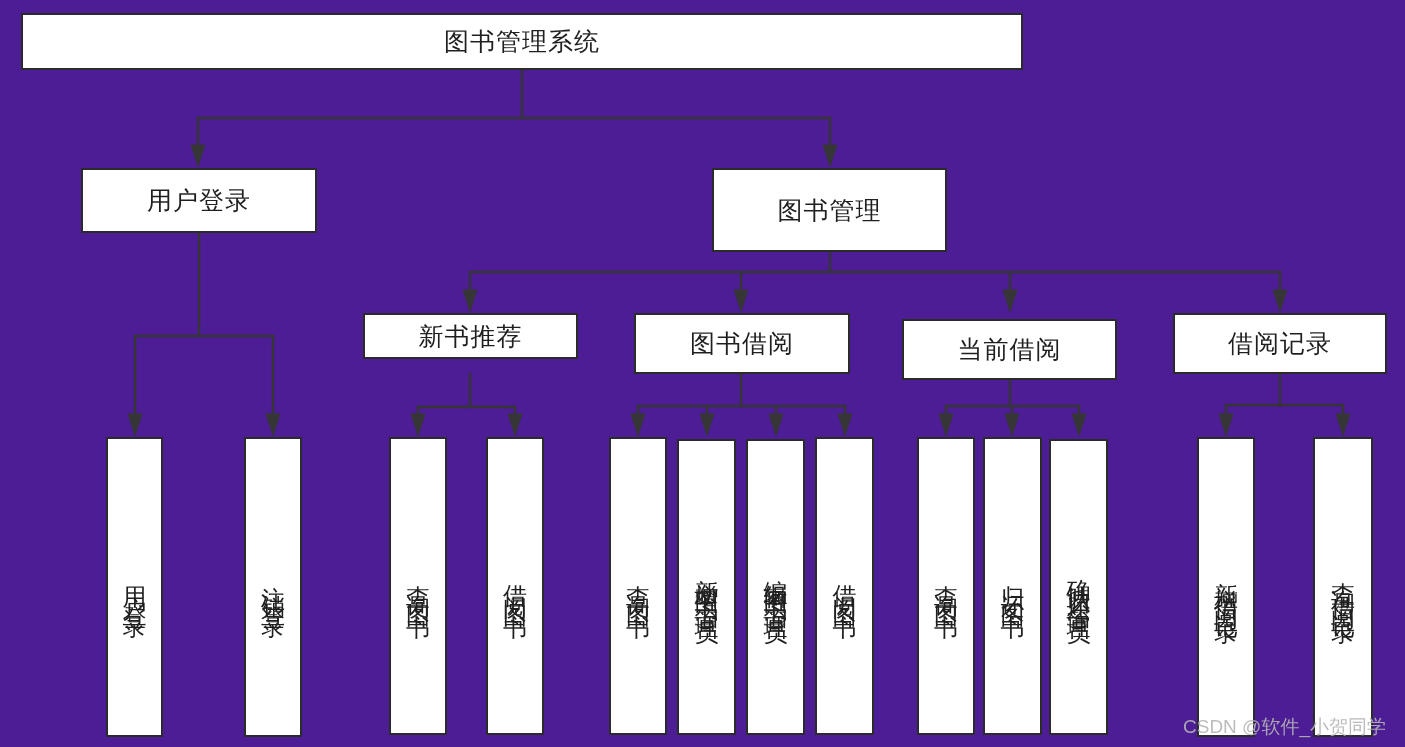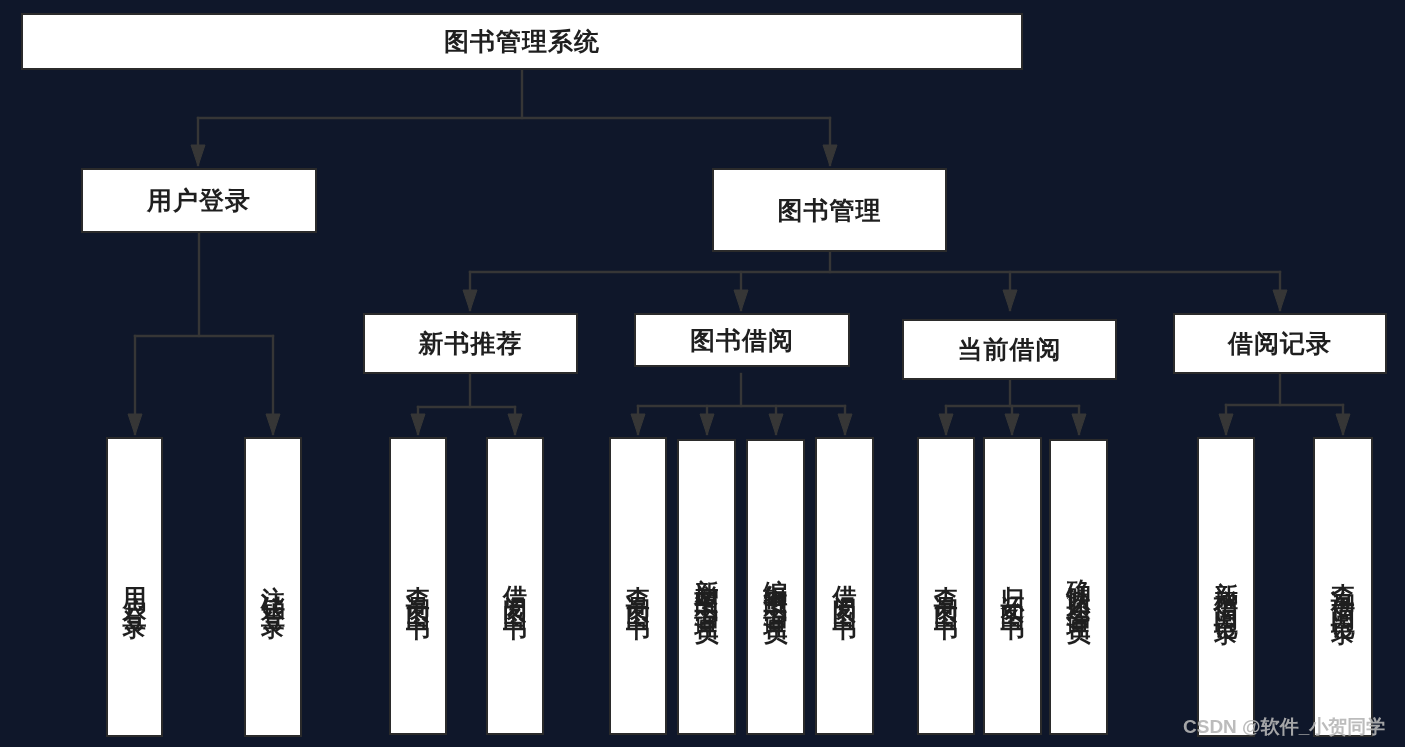--- a/index.html
+++ b/index.html
@@ -1,24 +1,23 @@
 <!DOCTYPE html>
 <html><head>
 <meta charset="utf-8">
 <style>
   * { margin: 0; padding: 0; box-sizing: border-box; }
   html, body { background: #ffffff; }
   .stage {
     position: relative;
     width: 1405px;
     height: 747px;
-    background: #0f172a;
+    background: #4c1d95;
     font-family: "Liberation Sans", "DejaVu Sans", sans-serif;
     overflow: hidden;
-    font-weight: bold;
   }
   .wires {
     position: absolute;
     left: 0; top: 0;
     width: 1405px; height: 747px;
     z-index: 1;
   }
   .node {
     position: absolute;
     background: #ffffff;
@@ -114,24 +113,24 @@
     <span>图书管理系统</span>
   </div>
 
   <div class="node h" style="left:81px; top:168px; width:236px; height:65px">
     <span>用户登录</span>
   </div>
   <div class="node h" style="left:712px; top:168px; width:235px; height:84px">
     <span>图书管理</span>
   </div>
 
-  <div class="node h" style="left:363px; top:313px; width:215px; height:61px">
+  <div class="node h" style="left:363px; top:313px; width:215px; height:46px">
     <span>新书推荐</span>
   </div>
-  <div class="node h" style="left:634px; top:313px; width:216px; height:54px">
+  <div class="node h" style="left:634px; top:313px; width:216px; height:61px">
     <span>图书借阅</span>
   </div>
   <div class="node h" style="left:902px; top:319px; width:215px; height:61px">
     <span>当前借阅</span>
   </div>
   <div class="node h" style="left:1173px; top:313px; width:214px; height:61px">
     <span>借阅记录</span>
   </div>
 
   <div class="node v" style="left:106px; top:437px; width:57px; height:300px">

